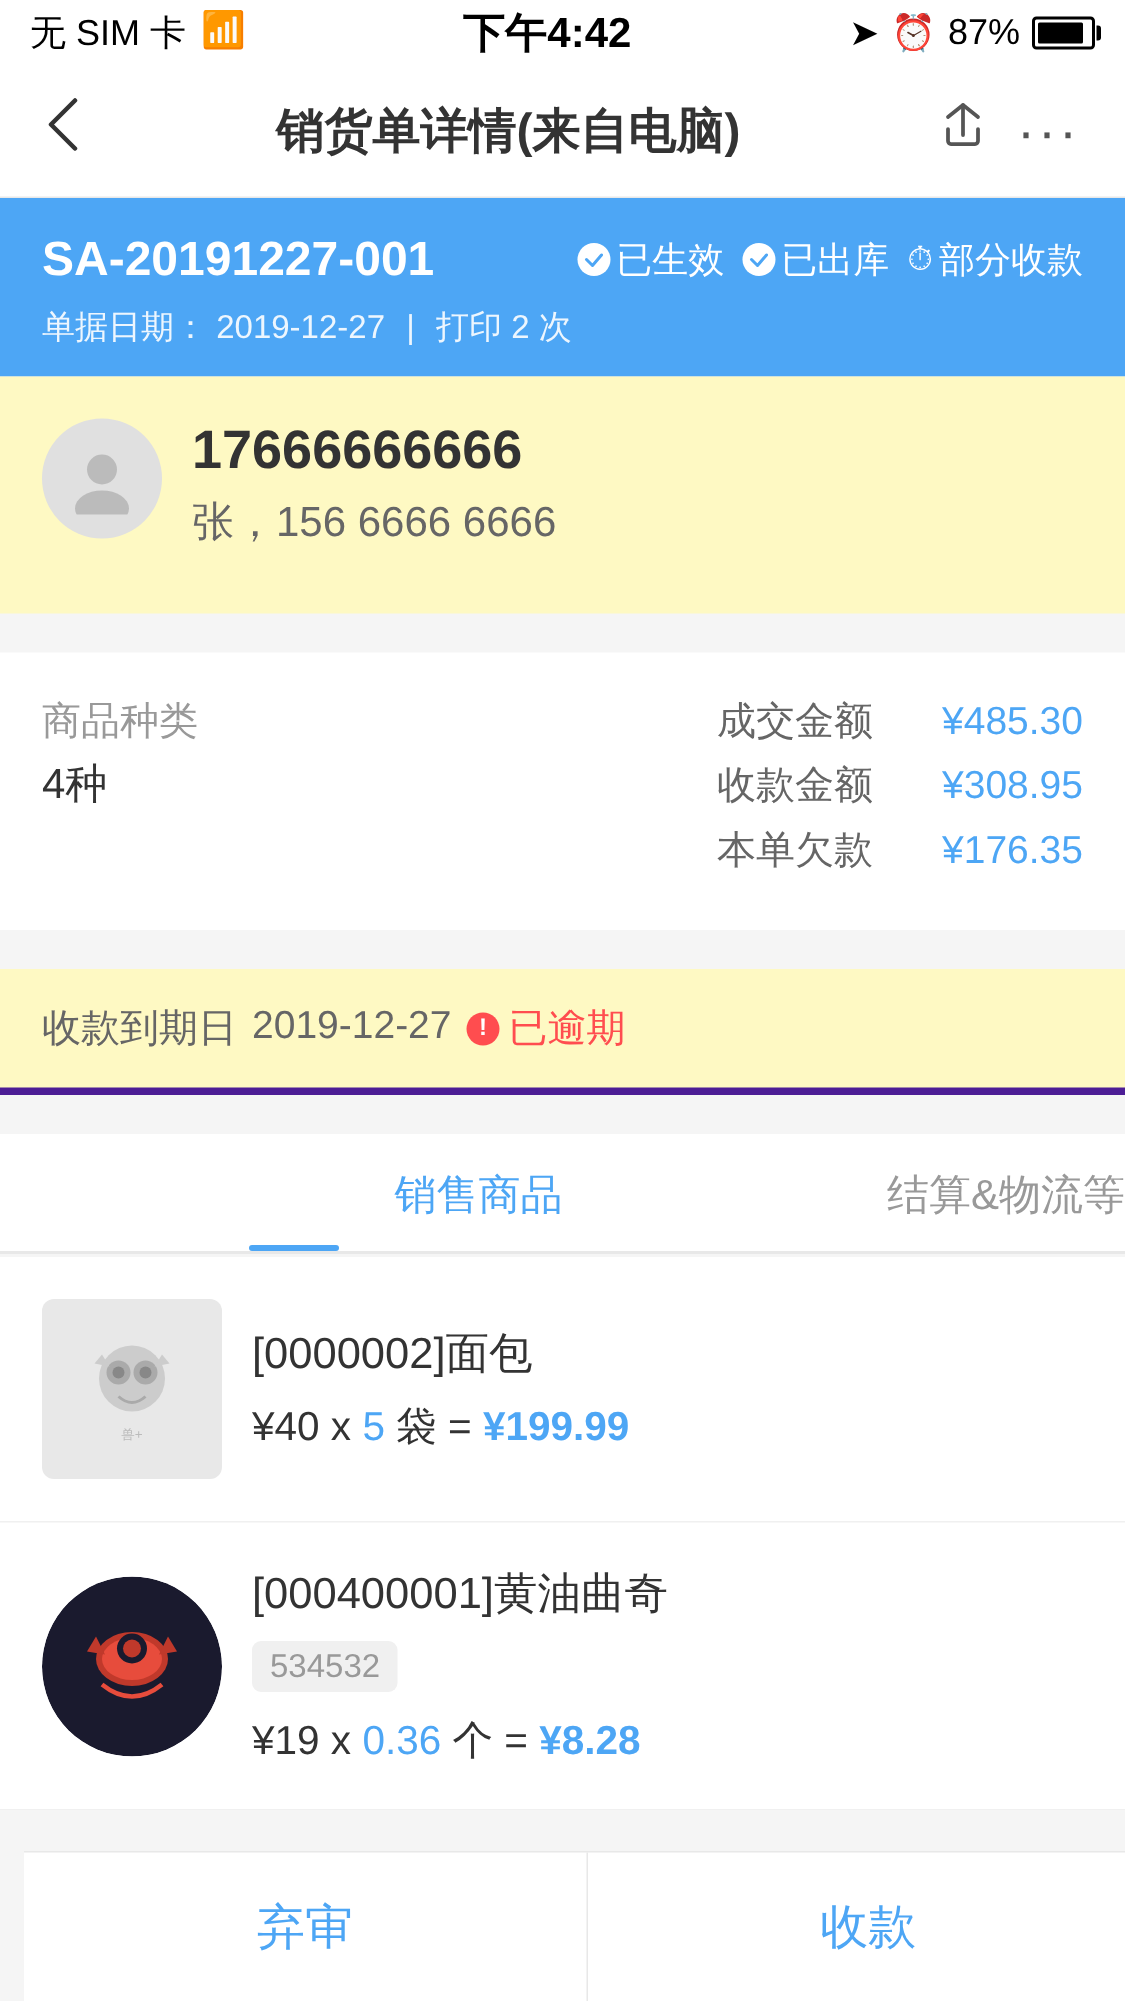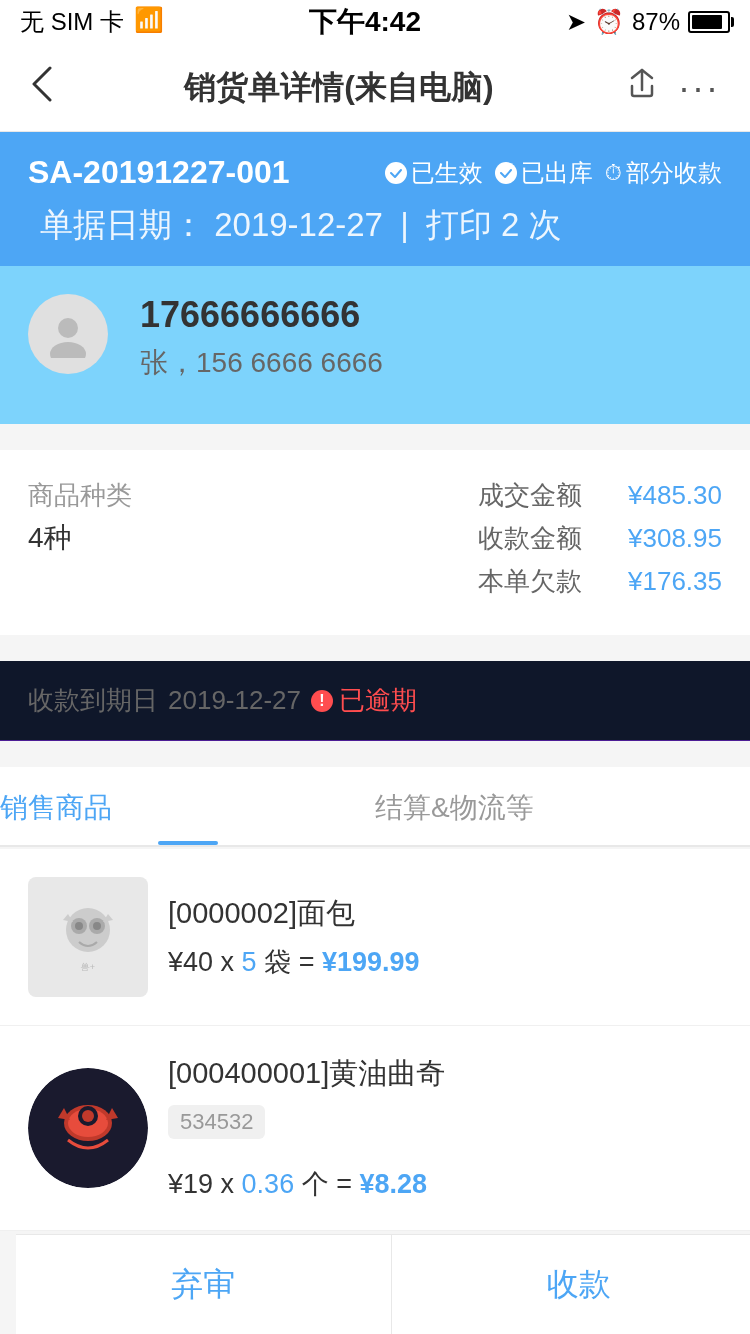--- a/index.html
+++ b/index.html
@@ -121,32 +121,31 @@
       justify-content: center;
     }
     .status-badge .check-icon svg {
       width: 14px;
       height: 14px;
     }
     .status-badge .clock-icon {
       font-size: 22px;
     }
     .order-date-row {
-      font-size: 33px;
+      font-size: 22px;
       color: rgba(255,255,255,0.9);
-      margin-left: 12px;
     }
 
     
     .customer-section {
-      background: #7dd3fc;
+      background: #fef9c3;
       padding: 28px;
       display: flex;
       align-items: flex-start;
-      gap: 32px;
+      gap: 20px;
       margin-bottom: 10px;
     }
     .avatar {
       width: 80px;
       height: 80px;
       border-radius: 50%;
       background: #e0e0e0;
       display: flex;
       align-items: center;
       justify-content: center;
@@ -205,29 +204,28 @@
       align-items: center;
       gap: 20px;
       margin-bottom: 8px;
       font-size: 26px;
     }
     .summary-row .row-label { color: #666; }
     .summary-row .row-value { color: #4da6f5; min-width: 120px; text-align: right; }
 
     
     .due-section {
-      background: #0f172a;
+      background: #fef9c3;
       padding: 22px 28px;
       display: flex;
-      align-items: center;
       gap: 10px;
       margin-bottom: 10px;
       font-size: 26px;
       color: #666;
-      border-bottom: 1px solid #4c1d95;
+      border-bottom: 5px solid #4c1d95;
     }
     .overdue-badge {
       display: flex;
       align-items: center;
       gap: 6px;
       color: #ff4d4f;
     }
     .overdue-dot {
       width: 22px;
       height: 22px;
@@ -242,26 +240,27 @@
     }
 
     
     .tabs-section {
       background: #fff;
       display: flex;
       border-bottom: 2px solid #e8e8e8;
     }
     .tab-item {
       flex: 1;
-      text-align: left;
+      text-align: right;
       padding: 22px 0 18px;
       font-size: 28px;
       color: #999;
       cursor: pointer;
       position: relative;
+      margin-left: 16px;
     }
     .tab-item.active {
       color: #4da6f5;
     }
     .tab-item.active::after {
       content: '';
       position: absolute;
       bottom: 0;
       left: 50%;
       transform: translateX(-50%);
@@ -303,21 +302,21 @@
       color: #333;
       margin-bottom: 10px;
     }
     .product-sku-badge {
       display: inline-block;
       background: #f0f0f0;
       color: #999;
       font-size: 22px;
       padding: 4px 12px;
       border-radius: 6px;
-      margin-bottom: 27px;
+      margin-bottom: 14px;
     }
     .product-price-row {
       font-size: 27px;
       color: #333;
     }
     .product-price-row .qty-val {
       color: #4da6f5;
     }
     .product-price-row .total-val {
       color: #4da6f5;

